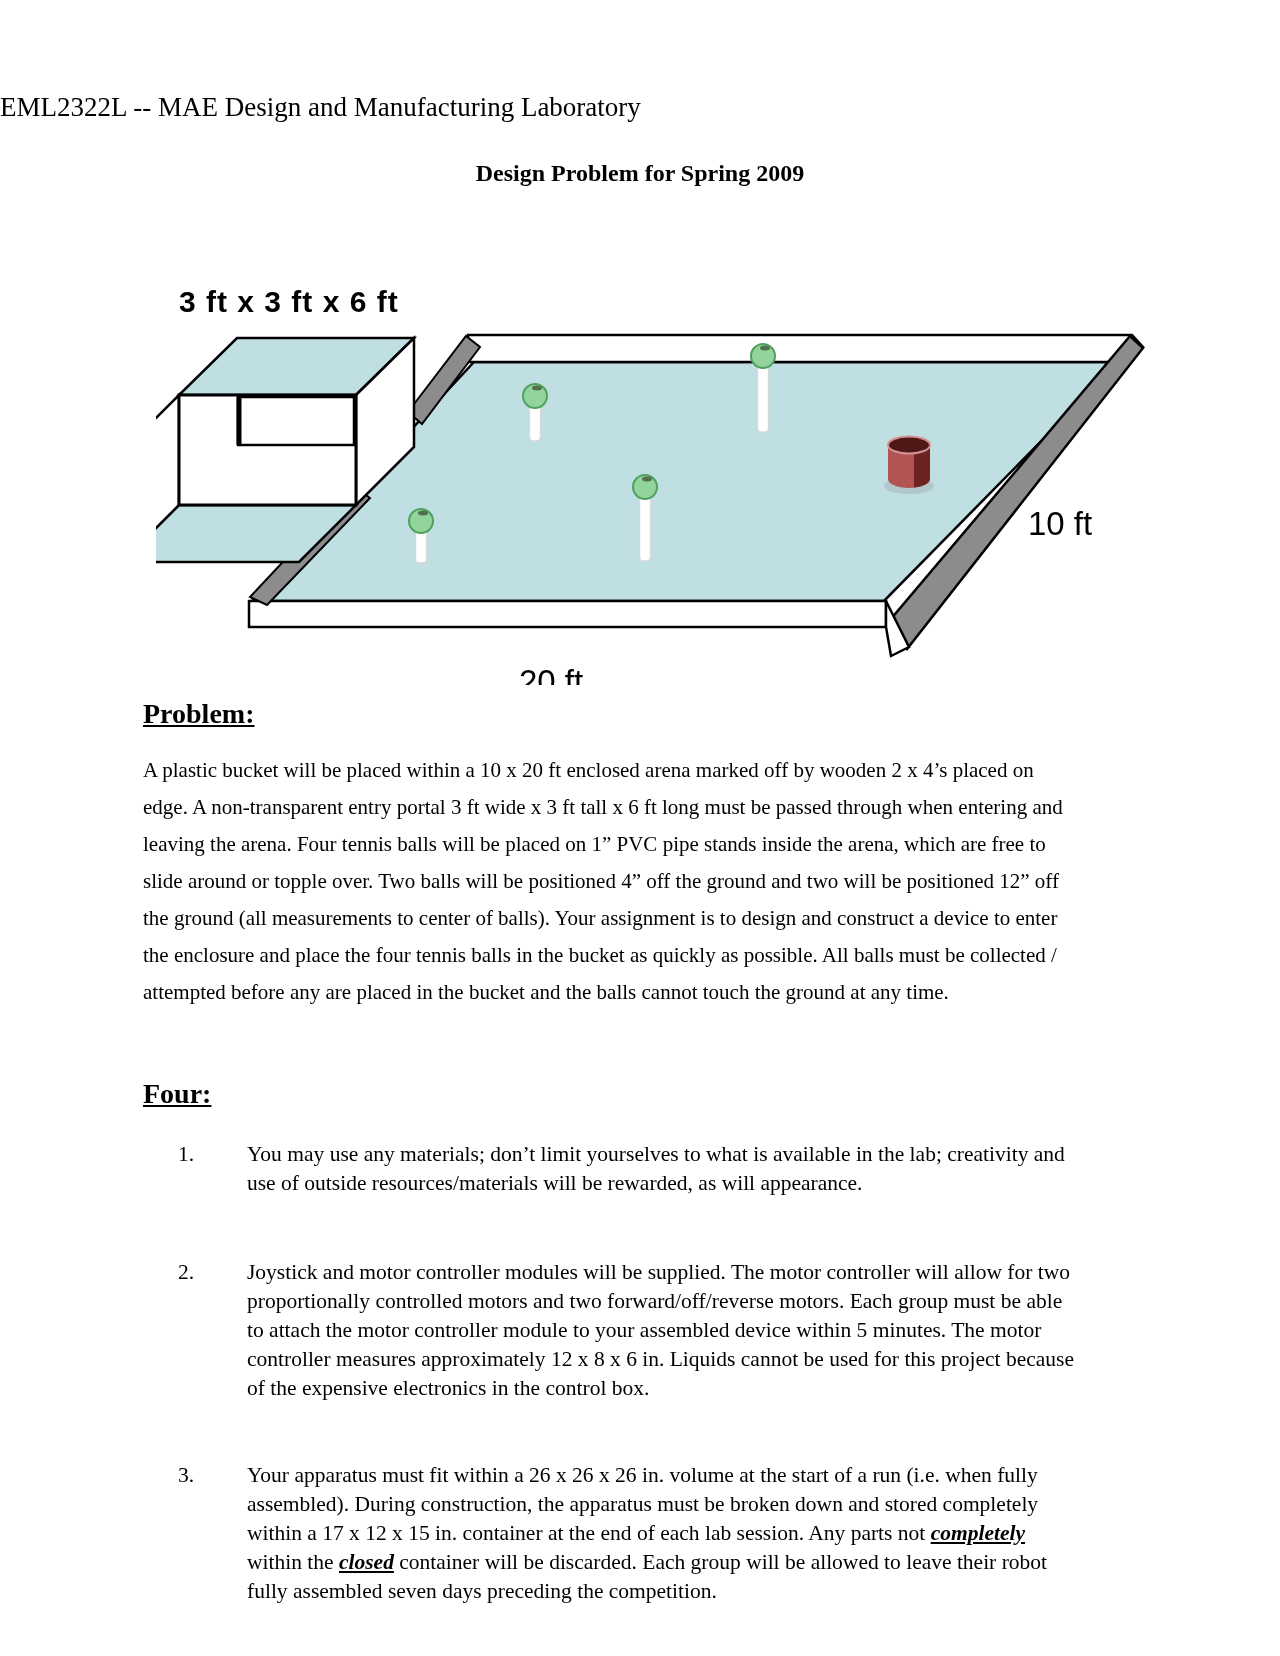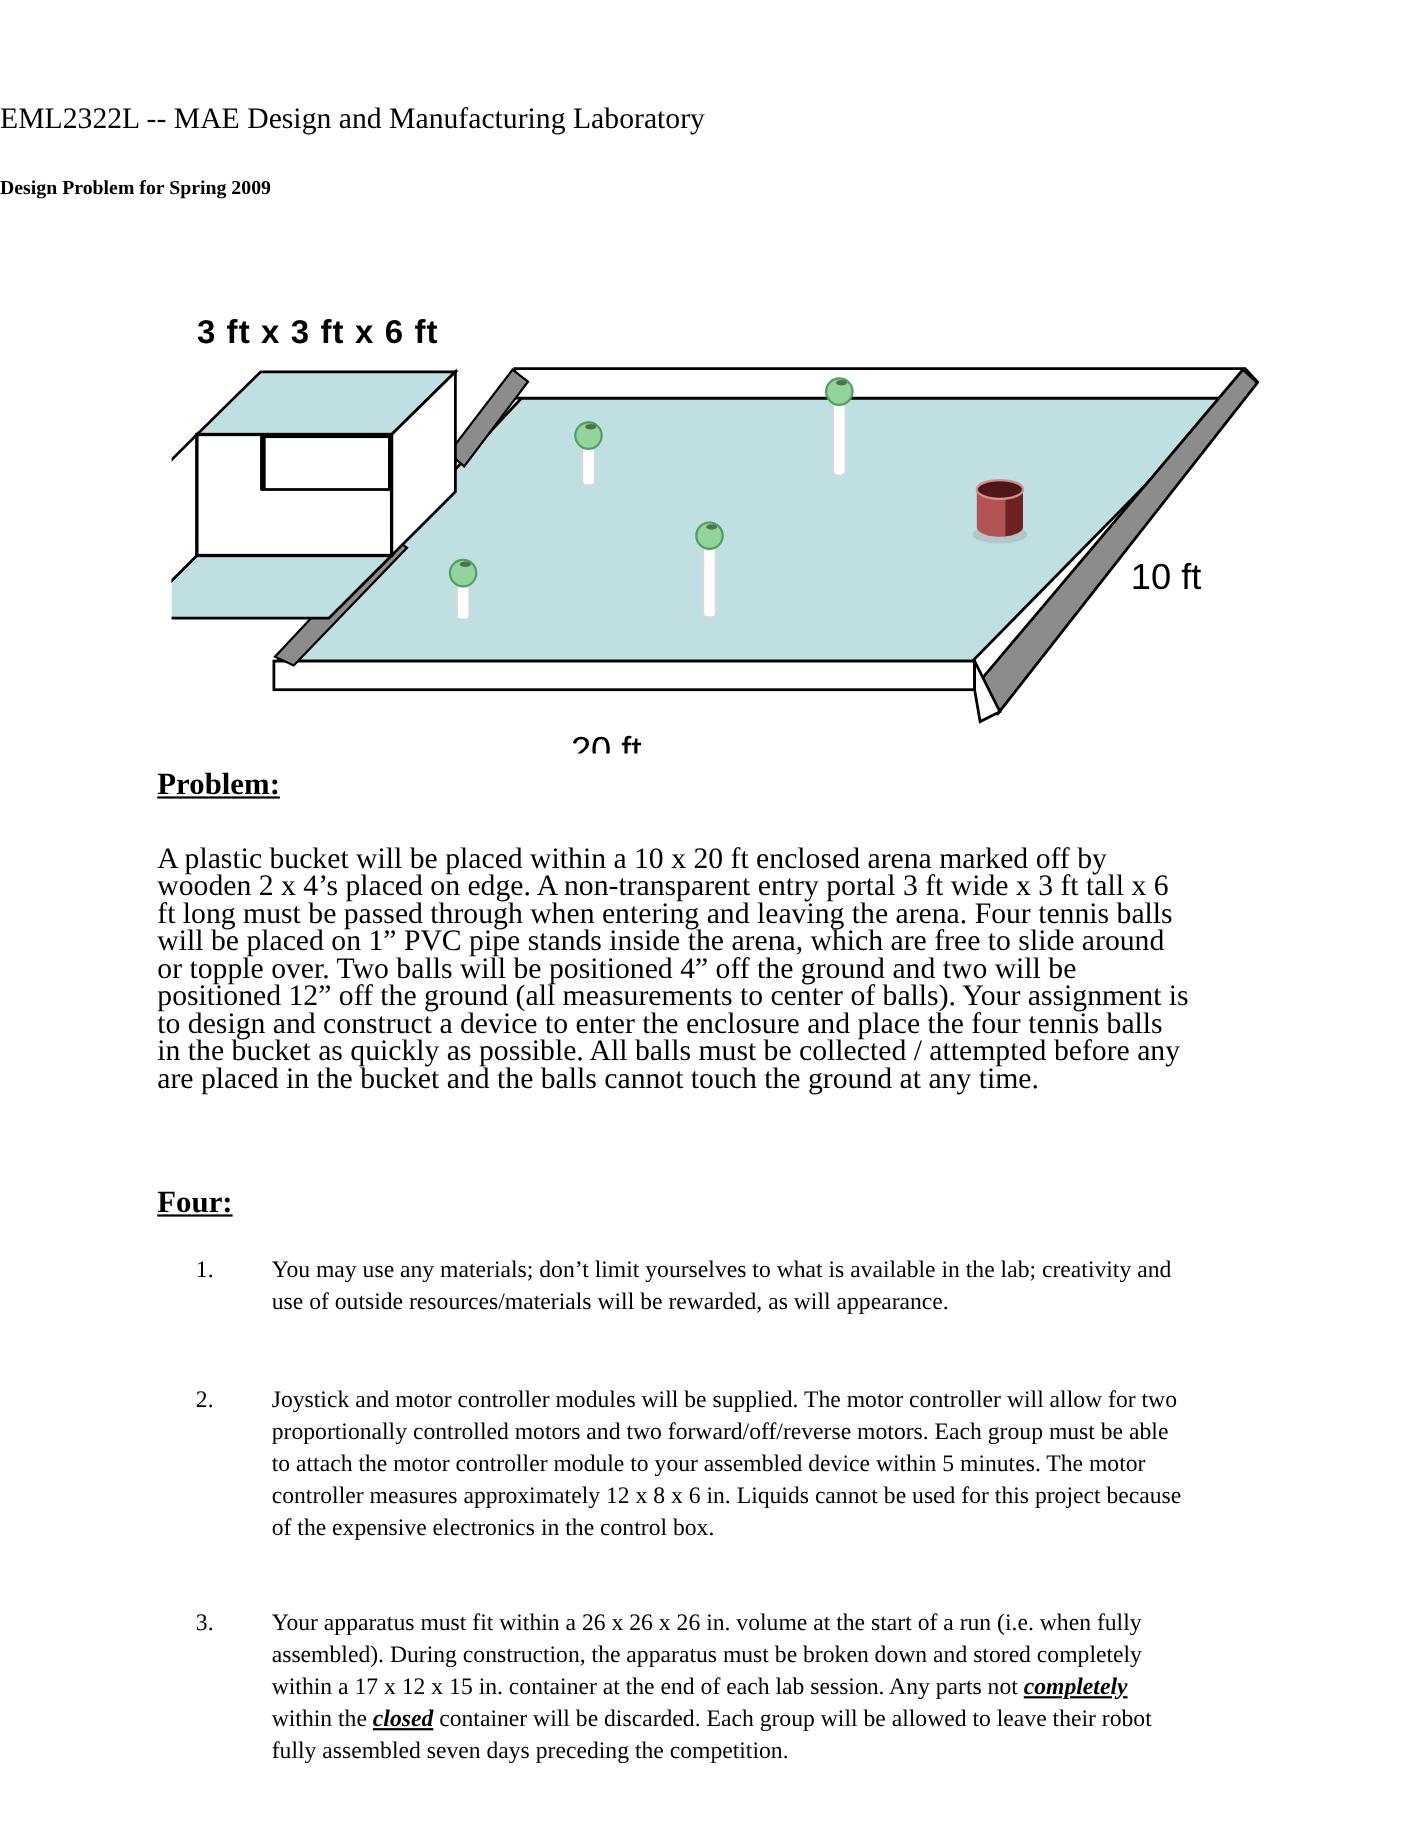--- a/index.html
+++ b/index.html
@@ -22,21 +22,22 @@
     width: 1280px;
     text-align: left;
     font-size: 27px;
     font-weight: normal;
   }
   .doc-subtitle {
     position: absolute;
     top: 160px;
     left: 0;
     width: 1280px;
-    font-size: 18px;
+    text-align: center;
+    font-size: 24px;
     font-weight: bold;
   }
   .diagram-wrap {
     position: absolute;
     top: 250px;
     left: 156px;
     width: 1000px;
     height: 435px;
   }
   .section-heading {
@@ -44,24 +45,24 @@
     left: 143px;
     font-size: 28px;
     font-weight: bold;
     text-decoration: underline;
   }
   #problem-heading { top: 698px; }
   #rules-heading   { top: 1078px; }
   .problem-body {
     position: absolute;
     left: 143px;
-    top: 768px;
+    top: 752px;
     width: 940px;
-    font-size: 27px;
-    line-height: 25px;
+    font-size: 21px;
+    line-height: 37px;
   }
   .rules-list {
     position: absolute;
     left: 178px;
     top: 1140px;
     width: 905px;
     font-size: 21.5px;
     line-height: 29px;
   }
   .rule-item {

